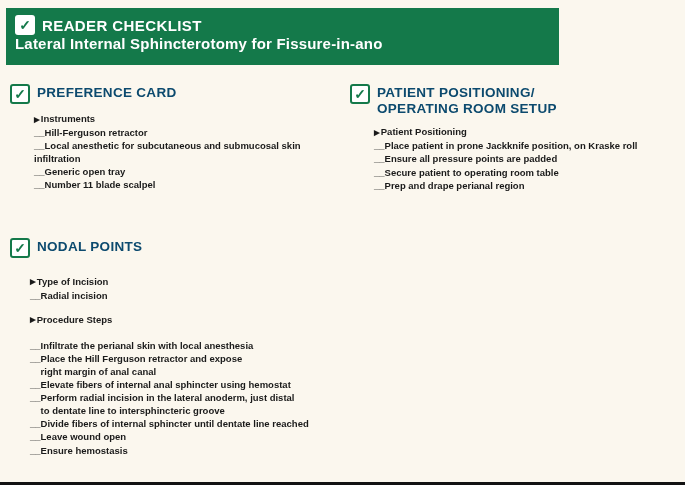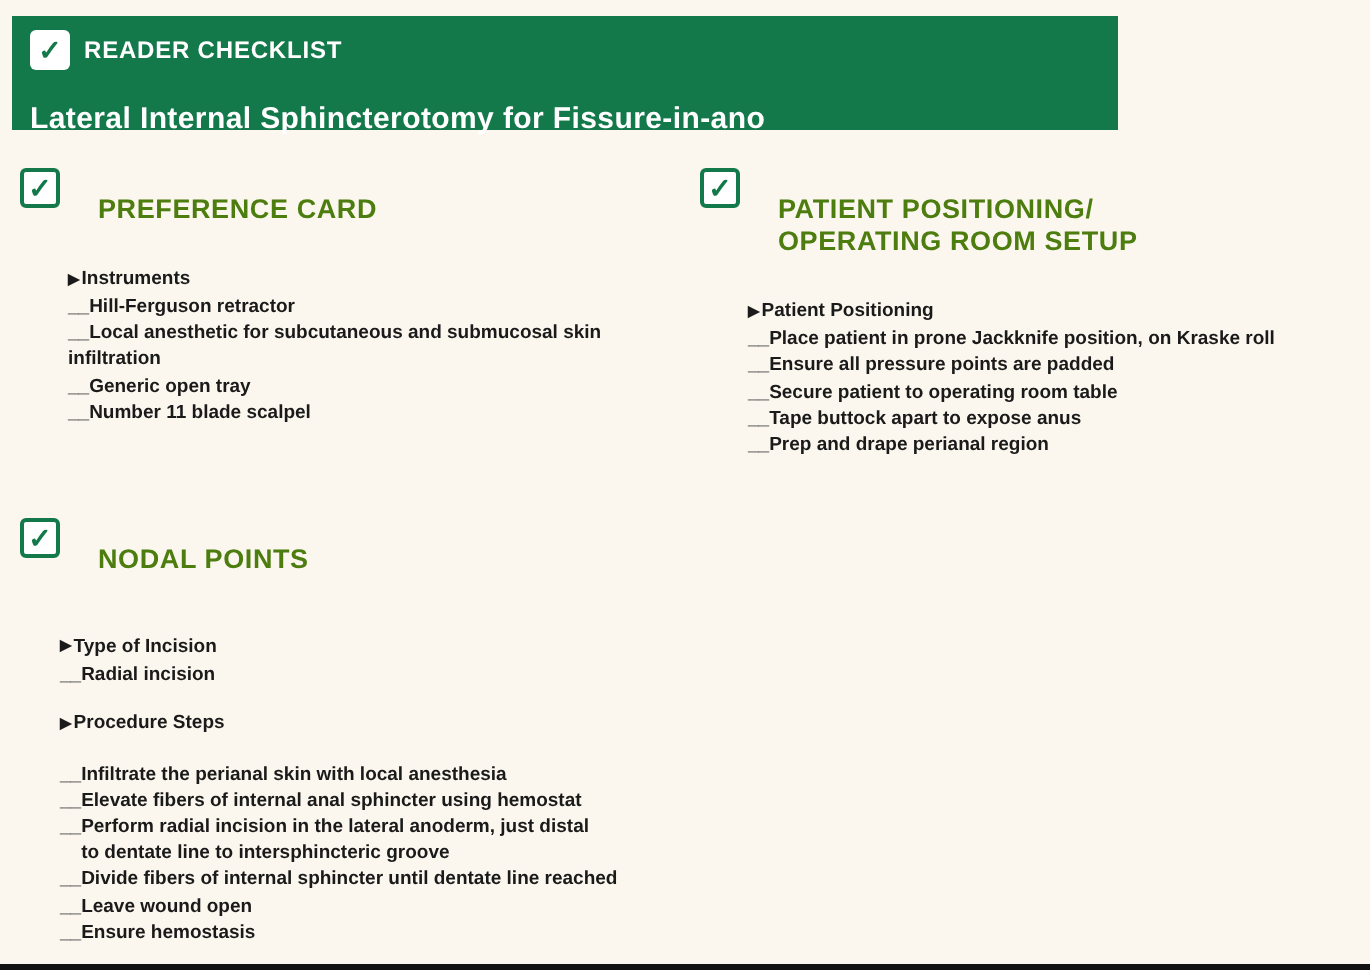--- a/index.html
+++ b/index.html
@@ -22,24 +22,24 @@
     position: absolute;
     left: 6px; top: 8px;
     width: 553px; height: 57px;
     background: #14794a;
     color: #ffffff;
     padding: 7px 10px 6px 9px;
   }
   .banner-row { display: flex; align-items: center; gap: 7px; }
   .banner-title {
     margin: 0;
-    font-size: 12px; font-weight: bold; letter-spacing: 0.4px;
+    font-size: 15px; font-weight: bold; letter-spacing: 0.4px;
   }
   .banner-subtitle {
-    margin: 16px 0 0 0;
+    margin: 0 0 0 0;
     font-size: 15px; font-weight: bold; letter-spacing: 0.2px;
   }
   
   .cbx {
     flex: 0 0 auto;
     width: 20px; height: 20px;
     background: #ffffff;
     border-radius: 3px;
     display: inline-flex; align-items: center; justify-content: center;
     color: #14794a; font-weight: bold; font-size: 14px; line-height: 1;
@@ -54,22 +54,22 @@
     gap: 10px;
   }
   .col-left  { width: 330px; flex: 0 0 auto; }
   .col-right { flex: 1 1 auto; }
   
   .section-head {
     display: flex; align-items: flex-start; gap: 7px;
     margin-bottom: 9px;
   }
   .section-title {
-    margin: 12px; padding-top: 1px;
-    color: #4d7c0f;
+    margin: 0; padding-top: 1px;
+    color: #0c4a6e;
     font-size: 13.5px; font-weight: bold; letter-spacing: 0.3px;
     white-space: pre-line;
     line-height: 1.2;
   }
   .section-body { margin-left: 24px; }
   .group-label {
     display: flex; align-items: baseline;
     font-size: 9.5px; font-weight: bold;
     margin-bottom: 2px;
   }
@@ -138,20 +138,22 @@
           <div class="spacer"></div>
 
           <div class="group-label">
             <span class="bullet">▶</span>
             <span>Procedure Steps</span>
           </div>
 
           <div class="spacer"></div>
 
           <div class="item">__Infiltrate the perianal skin with local anesthesia</div>
+          <div class="item">__Place the Hill Ferguson retractor and expose
+    right margin of anal canal</div>
           <div class="item">__Elevate fibers of internal anal sphincter using hemostat</div>
           <div class="item">__Perform radial incision in the lateral anoderm, just distal
     to dentate line to intersphincteric groove</div>
           <div class="item">__Divide fibers of internal sphincter until dentate line reached</div>
           <div class="item">__Leave wound open</div>
           <div class="item">__Ensure hemostasis</div>
         </div>
       </section>
 
     </div>
@@ -167,21 +169,20 @@
 OPERATING ROOM SETUP</h3>
         </div>
         <div class="section-body">
           <div class="group-label">
             <span class="bullet">▶</span>
             <span>Patient Positioning</span>
           </div>
           <div class="item">__Place patient in prone Jackknife position, on Kraske roll</div>
           <div class="item">__Ensure all pressure points are padded</div>
           <div class="item">__Secure patient to operating room table</div>
-          <div class="item">__Tape buttock apart to expose anus</div>
           <div class="item">__Prep and drape perianal region</div>
         </div>
       </section>
 
     </div>
 
   </main>
 
 </div>
 

